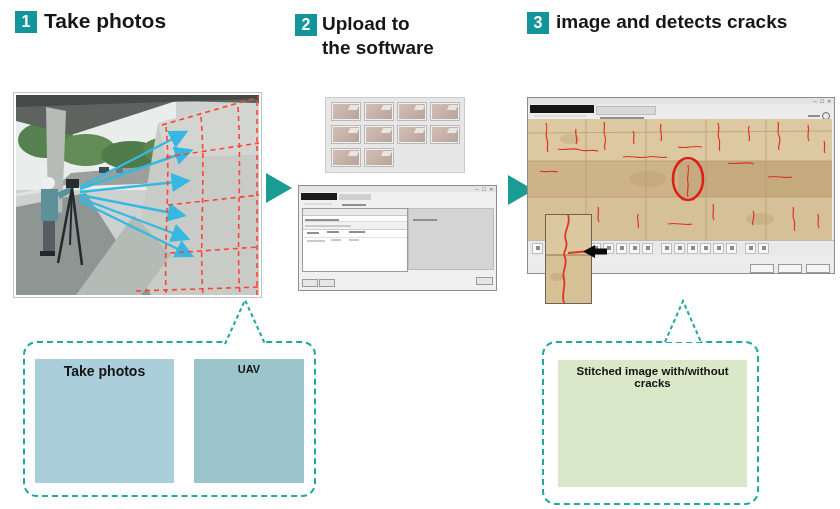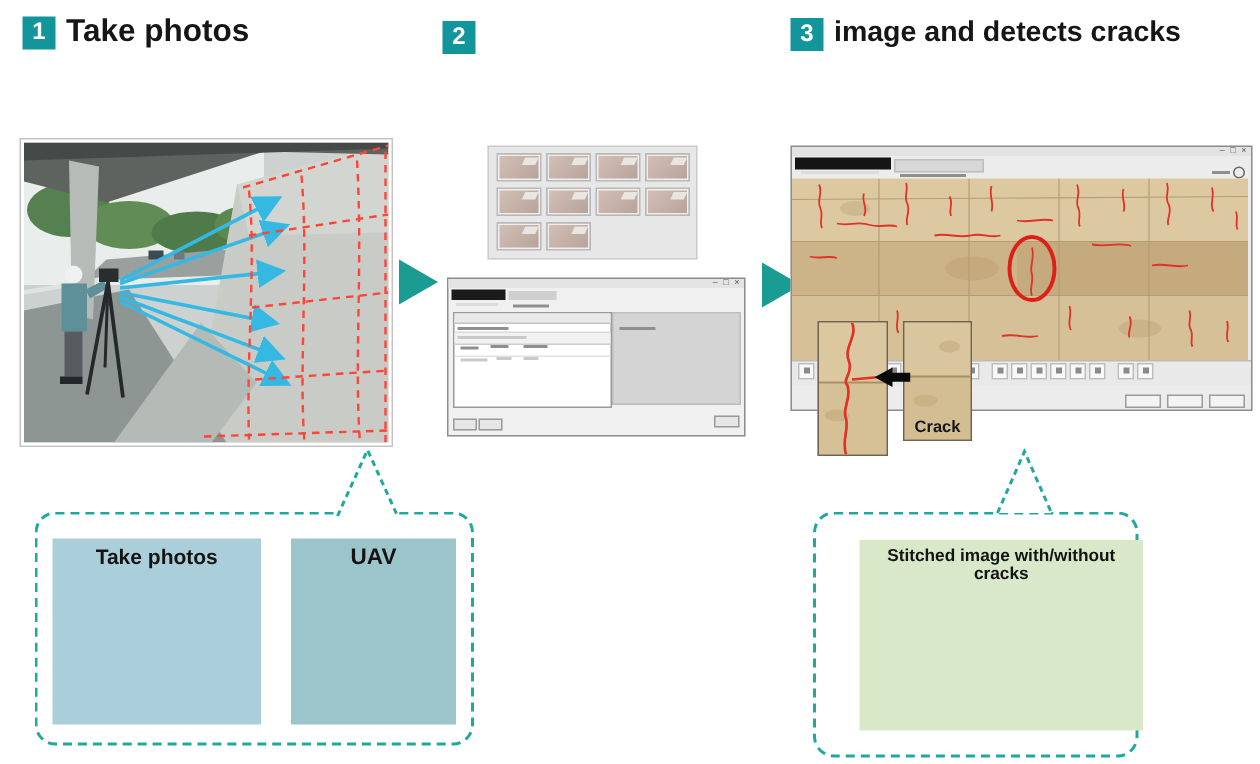--- a/index.html
+++ b/index.html
@@ -49,20 +49,24 @@
 <body>
 
 <div id="fig">
 
   <div class="badge" style="left:15px;top:11px;">1</div>
   <div class="step-title" style="left:44px;top:9px;font-size:21px;">
     <div>Take photos</div>
   </div>
 
   <div class="badge" style="left:295px;top:14px;">2</div>
+  <div class="step-title" style="left:322px;top:12px;font-size:19px;">
+    <div>Upload to</div>
+    <div>the software</div>
+  </div>
 
   <div class="badge" style="left:527px;top:12px;">3</div>
   <div class="step-title" style="left:556px;top:10px;font-size:19px;">
     <div>image and detects cracks</div>
   </div>
 
   <div class="photo" style="left:14px;top:93px;width:243px;height:200px;">
     <svg width="243" height="200" viewBox="0 0 243 200">
       <defs>
         <marker id="ah" markerWidth="8" markerHeight="8" refX="6" refY="4" orient="auto">
@@ -245,43 +249,33 @@
       <rect width="45" height="88" fill="#d6c096"></rect>
       <rect y="0" width="45" height="40" fill="#dcc8a0"></rect>
       <line x1="0" y1="40" x2="45" y2="40" stroke="#a98f63" stroke-width="1.4"></line>
       <ellipse cx="12" cy="62" rx="8" ry="4" fill="#b89c6d" opacity="0.4"></ellipse>
       <g stroke="#E03226" stroke-width="1.8" fill="none">
         <path d="M22,0 c4,10 -6,16 -2,26 c3,8 -5,12 -1,16 c3,9 -4,15 -1,22 c2,8 -3,14 0,24"></path>
         <path d="M22,38 L44,36"></path>
       </g>
     </svg>
   </div>
-  <div class="inset" style="left:602px;top:214px;width:44px;height:78px;">
-    <svg width="44" height="78" viewBox="0 0 44 78">
-      <rect width="44" height="78" fill="#d3bd92"></rect>
-      <rect y="0" width="44" height="36" fill="#dac69e"></rect>
-      <line x1="0" y1="36" x2="44" y2="36" stroke="#a98f63" stroke-width="1.4"></line>
-      <ellipse cx="30" cy="16" rx="7" ry="4" fill="#b89c6d" opacity="0.4"></ellipse>
-      <ellipse cx="14" cy="52" rx="8" ry="4" fill="#c3a877" opacity="0.5"></ellipse>
-    </svg>
-    <div class="crack-label">Crack</div>
-  </div>
   <svg class="abs" style="left:583px;top:245px;" width="24" height="13" viewBox="0 0 24 13">
     <polygon points="0,6.5 12,0 12,3.5 24,3.5 24,9.5 12,9.5 12,13" fill="#0a0a0a"></polygon>
   </svg>
 
   <svg class="tail" style="left:219px;top:298px;" width="52" height="48" viewBox="0 0 52 48">
     <path d="M6,46 L26,2 L46,46" fill="#ffffff" stroke="#1FA89E" stroke-width="2" stroke-dasharray="4 3"></path>
   </svg>
   <div class="callout" style="left:23px;top:341px;width:289px;height:152px;">
     <div class="panel" style="left:10px;top:16px;width:139px;height:124px;background:#AACFDB;">
       <div class="panel-title" style="top:4px;font-size:14px;">Take photos</div>
     </div>
     <div class="panel" style="left:169px;top:16px;width:110px;height:124px;background:#9CC5CB;">
-      <div class="panel-title" style="top:4px;font-size:15px;">UAV</div>
+      <div class="panel-title" style="top:4px;font-size:11px;">UAV</div>
     </div>
   </div>
 
   <div class="photo" style="left:40px;top:378px;width:52px;height:95px;">
     <svg width="52" height="95" viewBox="0 0 52 95">
       <rect width="52" height="95" fill="#dde3e6"></rect>
       <rect x="0" y="5" width="52" height="12" fill="#cdd3d4"></rect>
       <rect x="0" y="17" width="52" height="16" fill="#4f565a"></rect>
       <line x1="0" y1="33" x2="52" y2="33" stroke="#e8ecec" stroke-width="2"></line>
       <rect x="6" y="34" width="6" height="28" fill="#7a8184"></rect>
@@ -338,21 +332,21 @@
         <line x1="66" y1="48" x2="64" y2="53" stroke="#d2d2d2" stroke-width="1.2"></line>
         <line x1="74" y1="48" x2="76" y2="53" stroke="#d2d2d2" stroke-width="1.2"></line>
       </g>
     </svg>
   </div>
 
   <svg class="tail" style="left:661px;top:299px;" width="44" height="45" viewBox="0 0 44 45">
     <path d="M4,43 L22,2 L40,43" fill="#ffffff" stroke="#1FA89E" stroke-width="2" stroke-dasharray="4 3"></path>
   </svg>
   <div class="callout" style="left:542px;top:341px;width:213px;height:160px;">
-    <div class="panel" style="left:29px;top:17px;width:189px;height:127px;background:#D8E8C8;">
+    <div class="panel" style="left:14px;top:17px;width:189px;height:127px;background:#D8E8C8;">
       <div class="panel-title" style="top:5px;font-size:11.5px;">Stitched image with/without cracks</div>
     </div>
   </div>
   <div class="photo" style="left:577px;top:380px;width:71px;height:38px;border-width:1px;">
     <svg width="71" height="38" viewBox="0 0 71 38">
       <rect width="71" height="38" fill="#d3bd92"></rect>
       <rect y="0" width="71" height="12" fill="#dbc79f"></rect>
       <g stroke="#7b6b4a" stroke-width="1">
         <line x1="45" y1="0" x2="46" y2="38"></line>
           <line x1="0" y1="12" x2="71" y2="11"></line>

